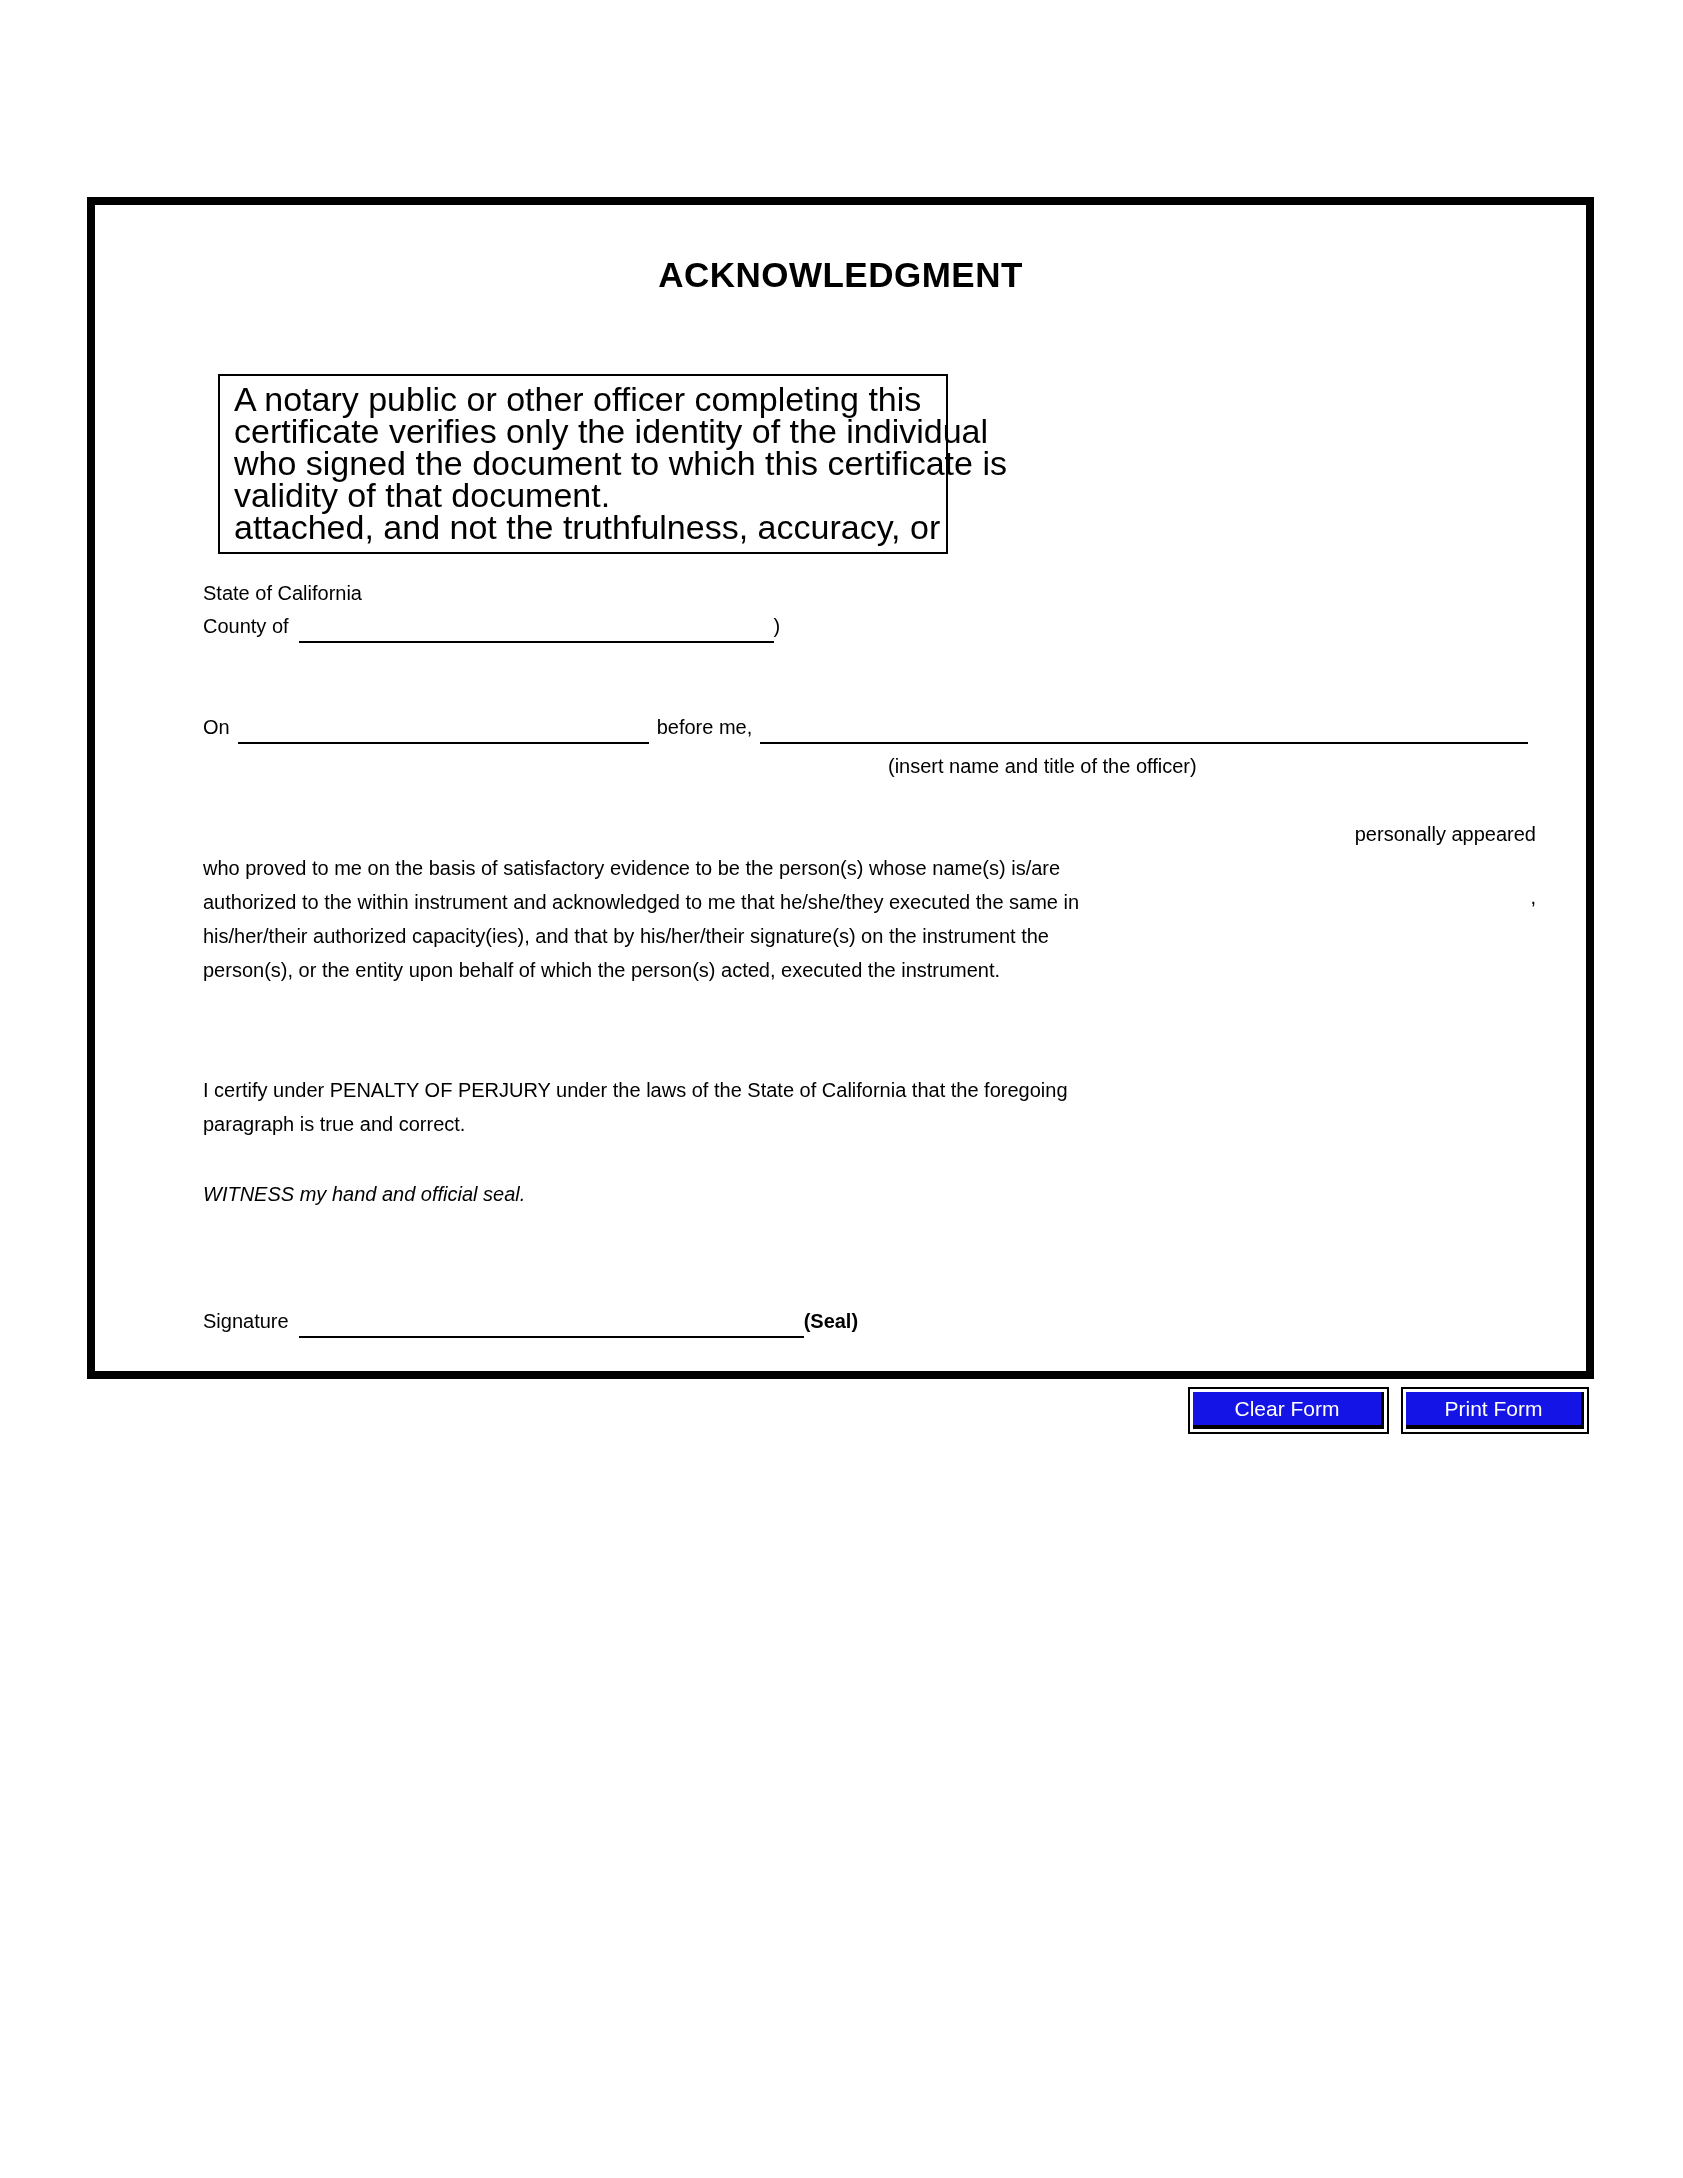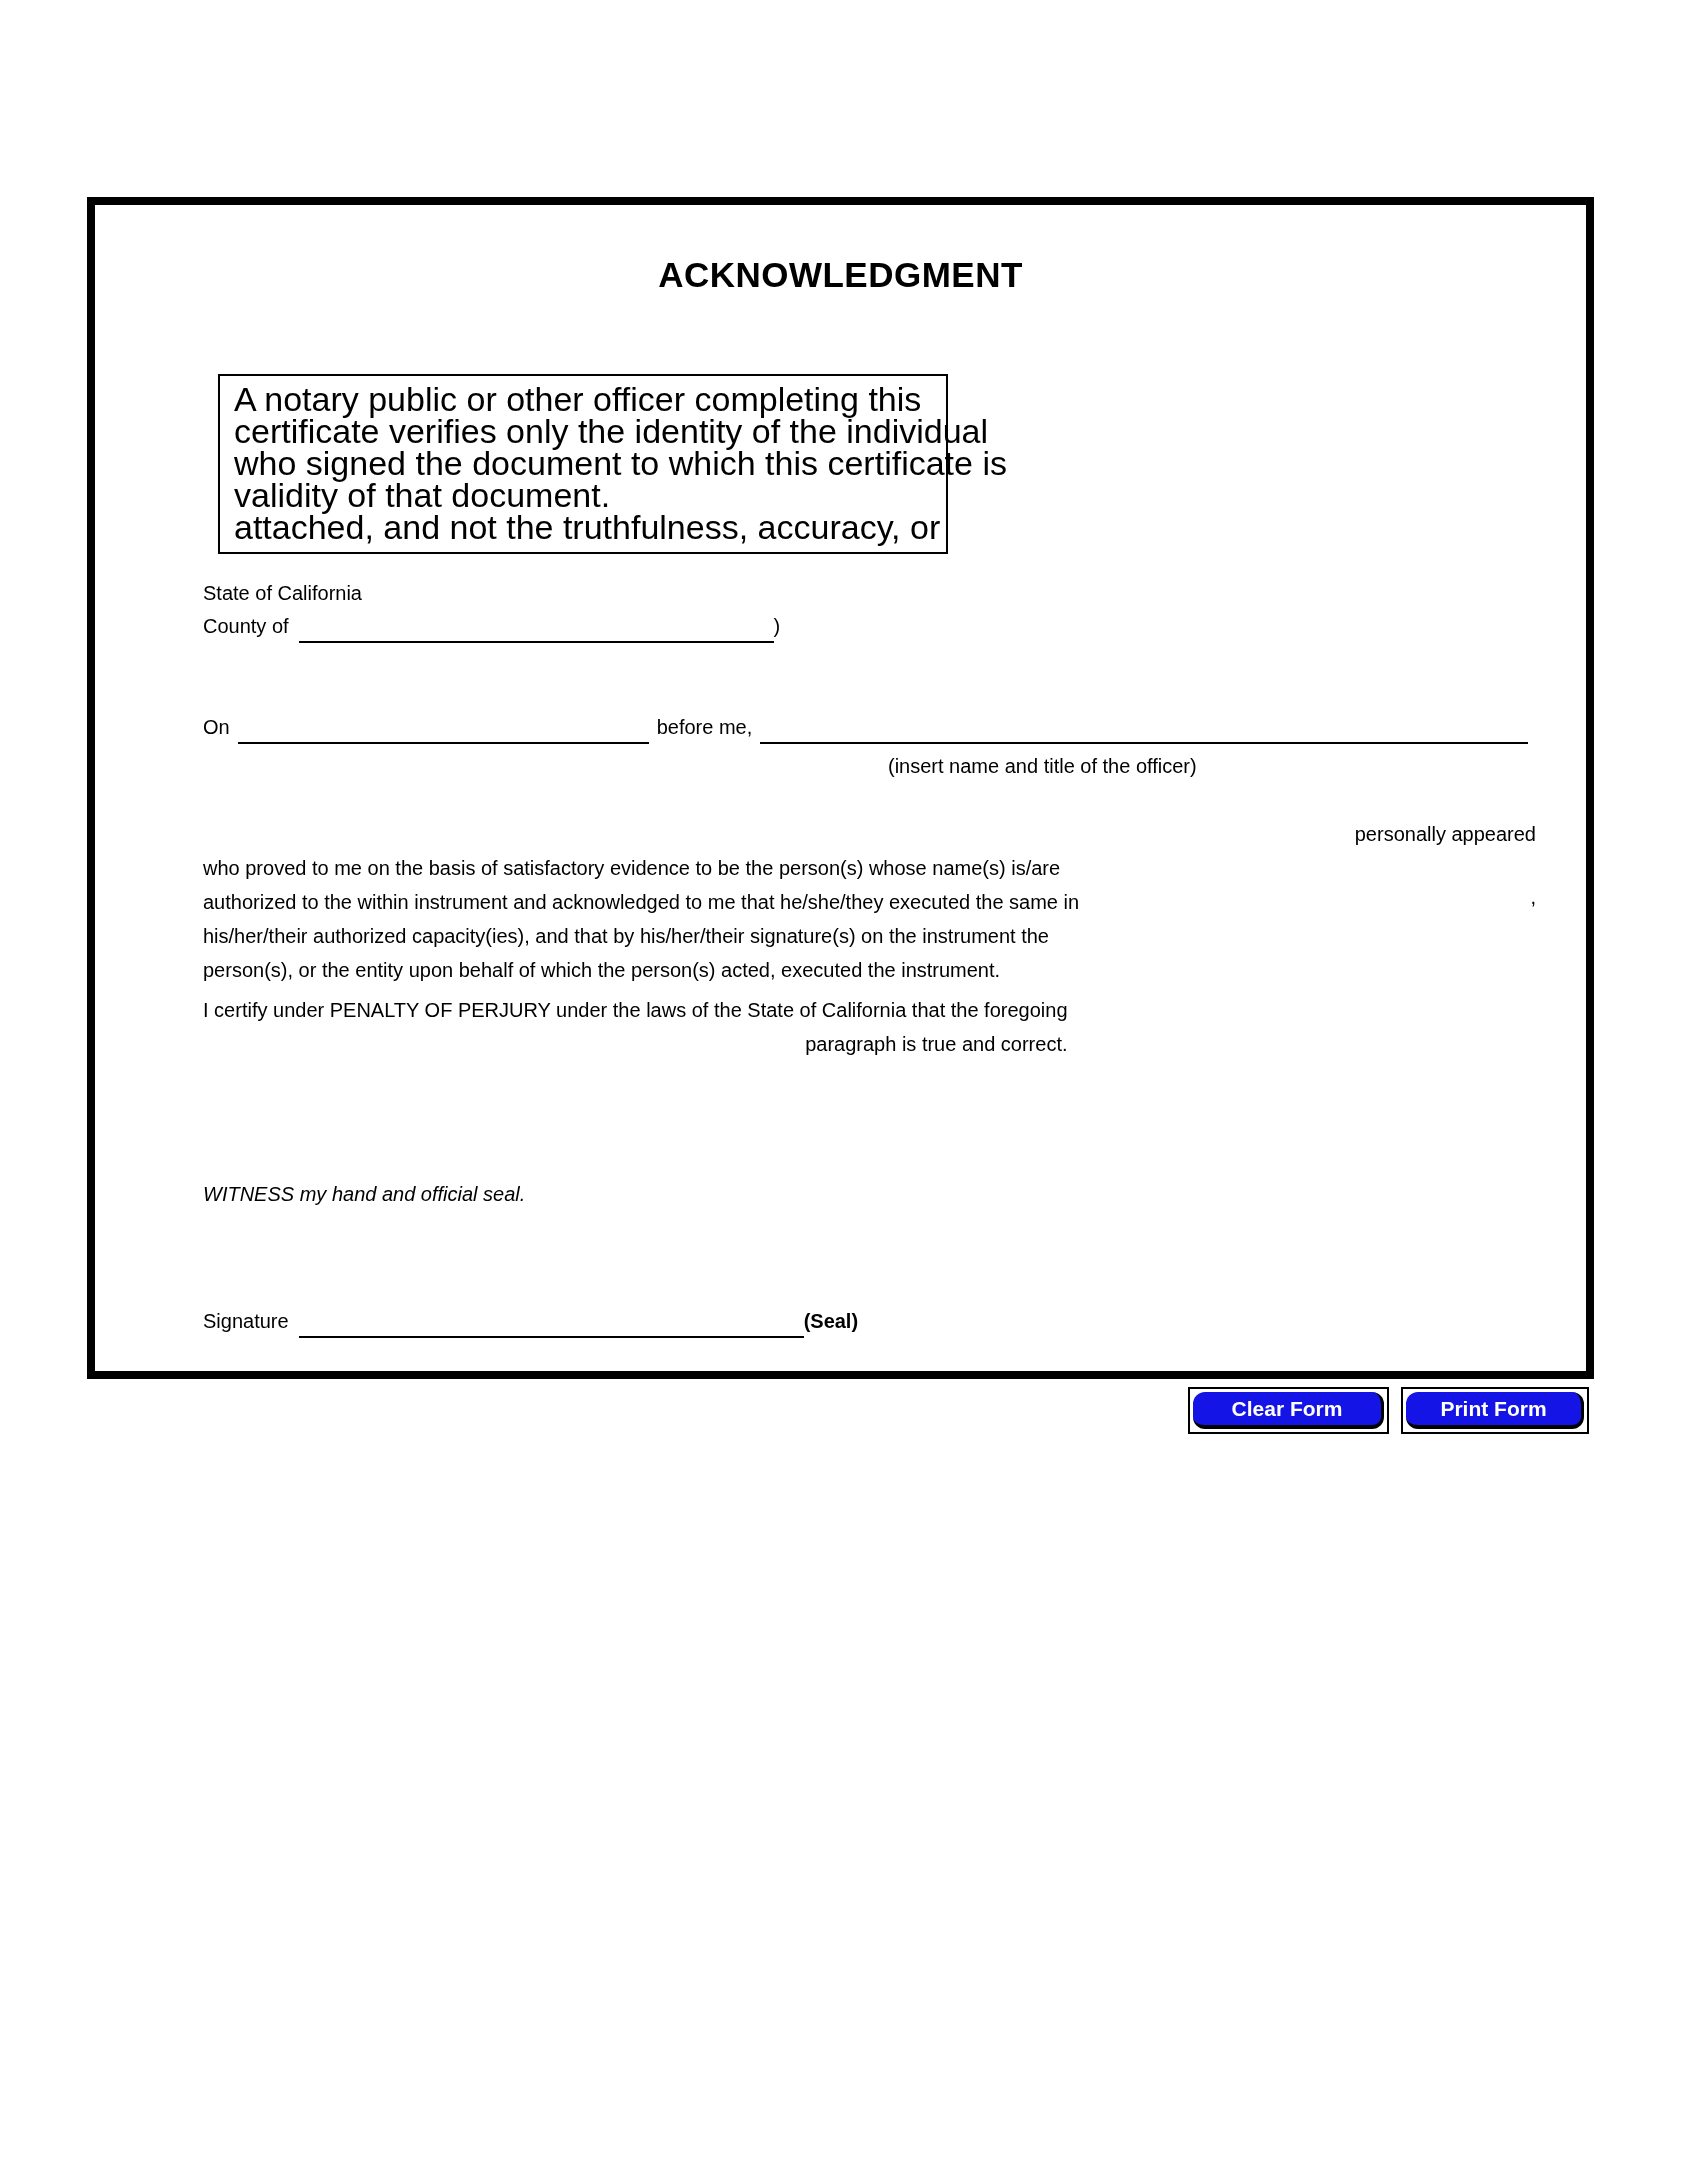--- a/index.html
+++ b/index.html
@@ -88,21 +88,21 @@
     flex-direction: column;
   }
   .appeared-blank { flex: 1 1 auto; margin-left: 10px; }
   .para-block {
     position: absolute;
     left: 108px; top: 646px;
   }
   .para-line { white-space: nowrap; line-height: 34px; }
   .certify-block {
     position: absolute;
-    left: 108px; top: 788px; text-align: right;
+    left: 108px; top: 868px;
   }
   .witness-line {
     position: absolute;
     left: 108px; top: 973px;
     white-space: nowrap;
     font-style: italic;
   }
   .signature-row {
     position: absolute;
     left: 108px; top: 1100px;
@@ -125,26 +125,25 @@
   .btn-clear { left: 1188px; width: 201px; }
   .btn-print { left: 1401px; width: 188px; }
   .btn-face {
     width: 100%; height: 100%;
     box-sizing: border-box;
     background: var(--button-bg, #1414e6);
     border-right: 3px solid #000000;
     border-bottom: 4px solid #000000;
     color: var(--button-text, #ffffff);
     font-size: 21px;
-    font-weight: bold;
+    font-weight: normal;
     display: flex;
     align-items: center;
     justify-content: center;
     white-space: nowrap;
-    border-radius: 12px;
   }
 </style>
 </head>
 <body>
 
 <div class="page">
 
   <div class="form-box">
 
     <div class="title">ACKNOWLEDGMENT</div>

